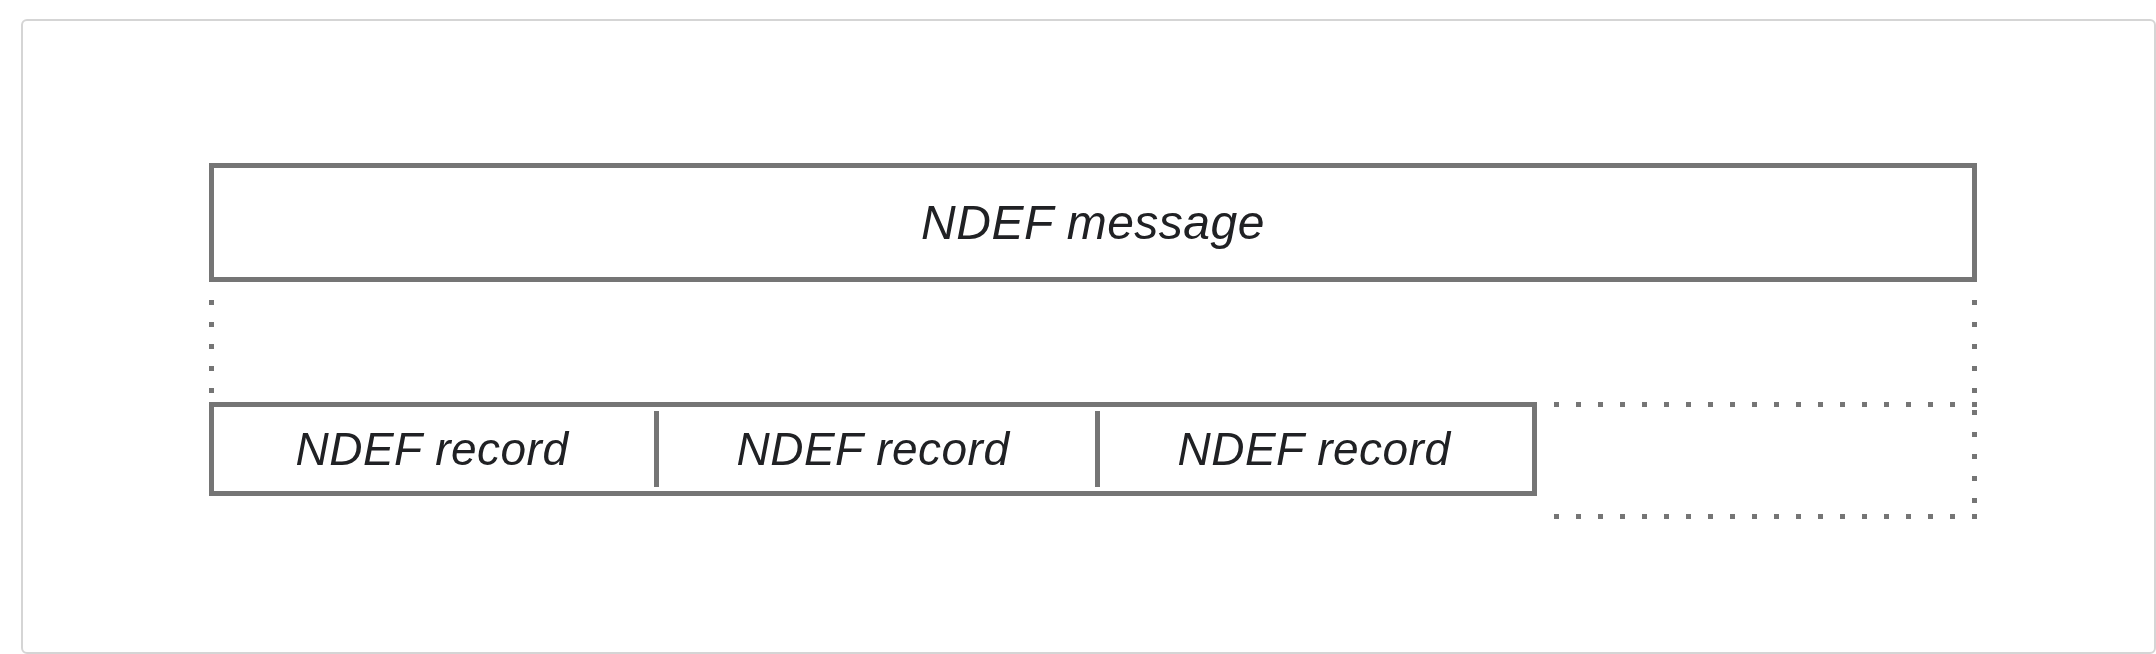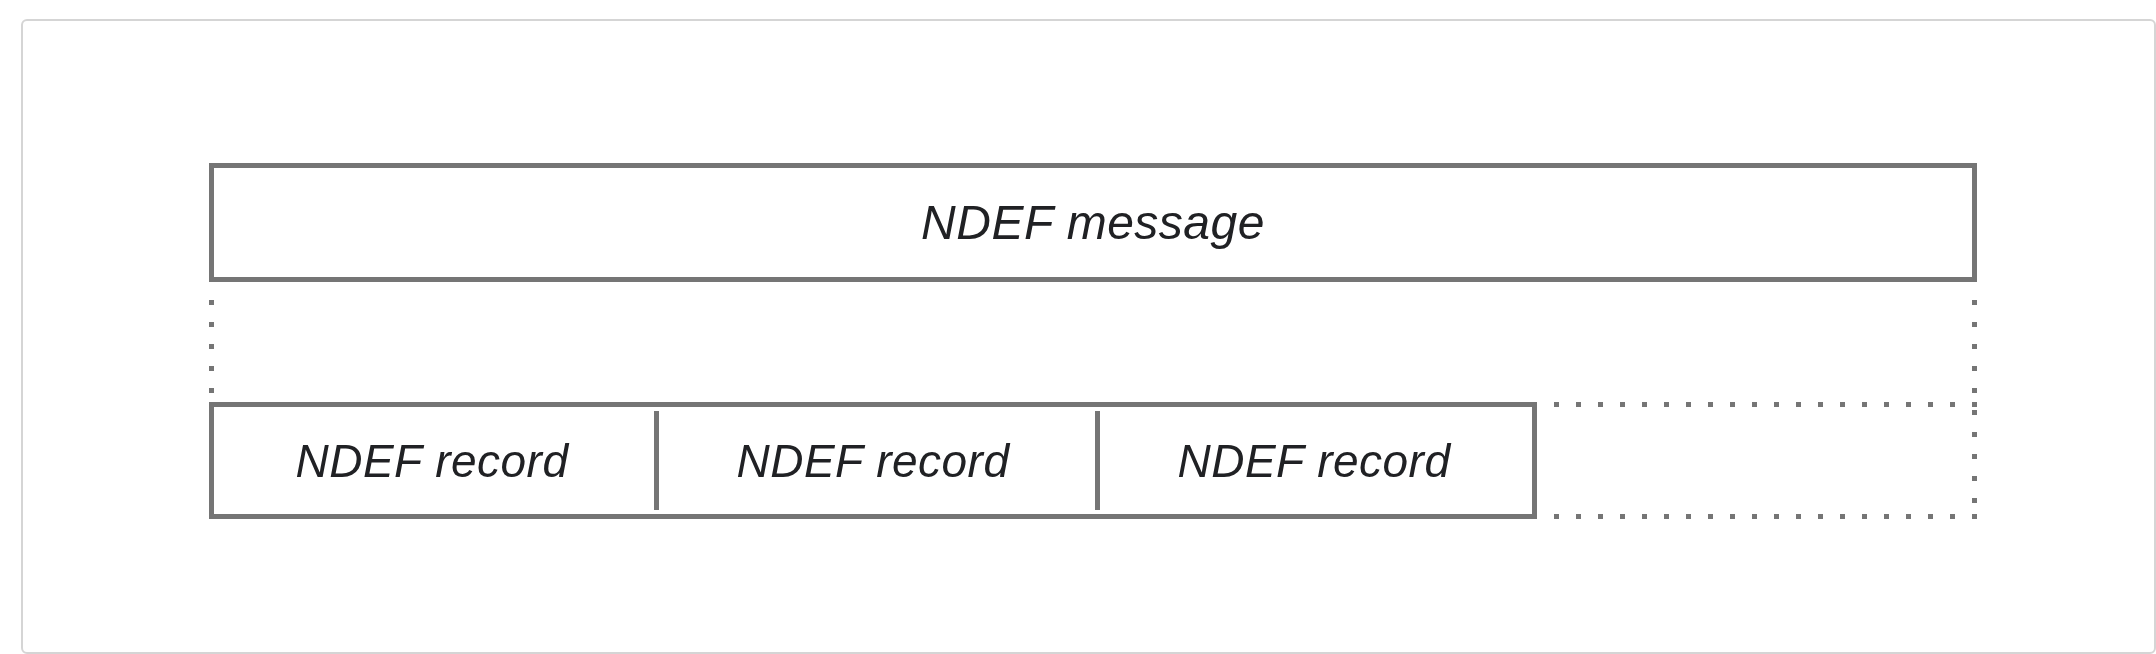--- a/index.html
+++ b/index.html
@@ -31,21 +31,21 @@
   }
   .msg-label {
     font-style: italic;
     font-size: 48px;
     color: #202124;
     letter-spacing: 0.5px;
   }
   .record-row {
     position: absolute;
     left: 193px; top: 386px;
-    width: 1328px; height: 117px;
+    width: 1328px; height: 94px;
     border: 5px solid #757575;
     background: #ffffff;
     display: flex;
     text-align: right;
   }
   .record-cell {
     flex: 1 1 0;
     display: flex; align-items: center; justify-content: center;
   }
   .record-cell + .record-cell {

